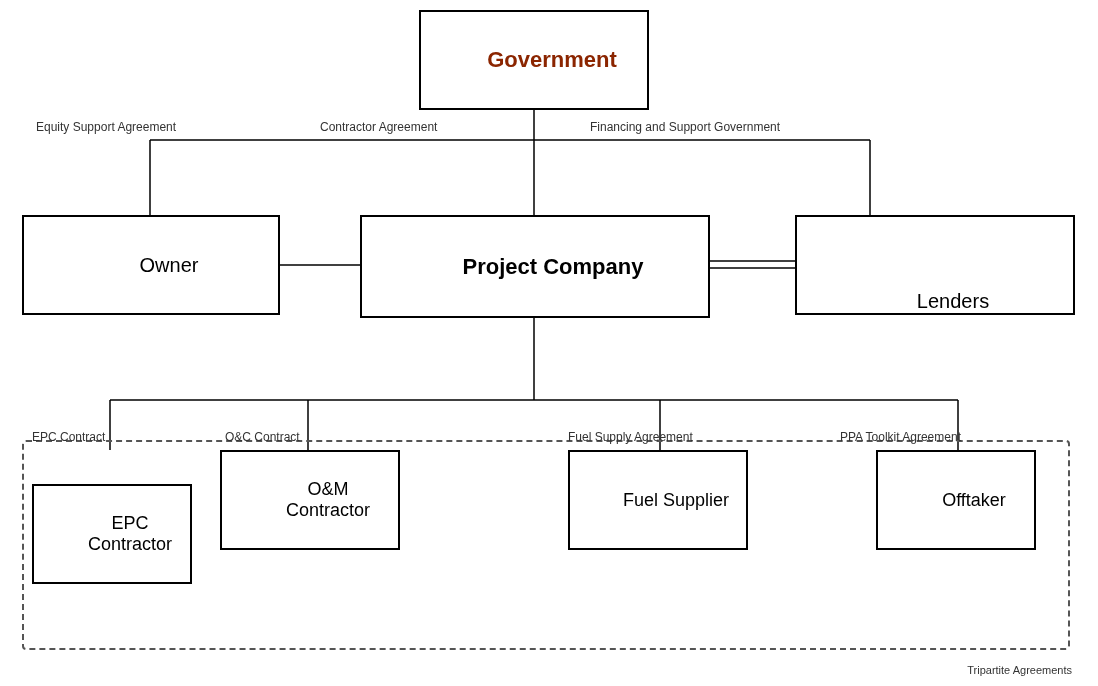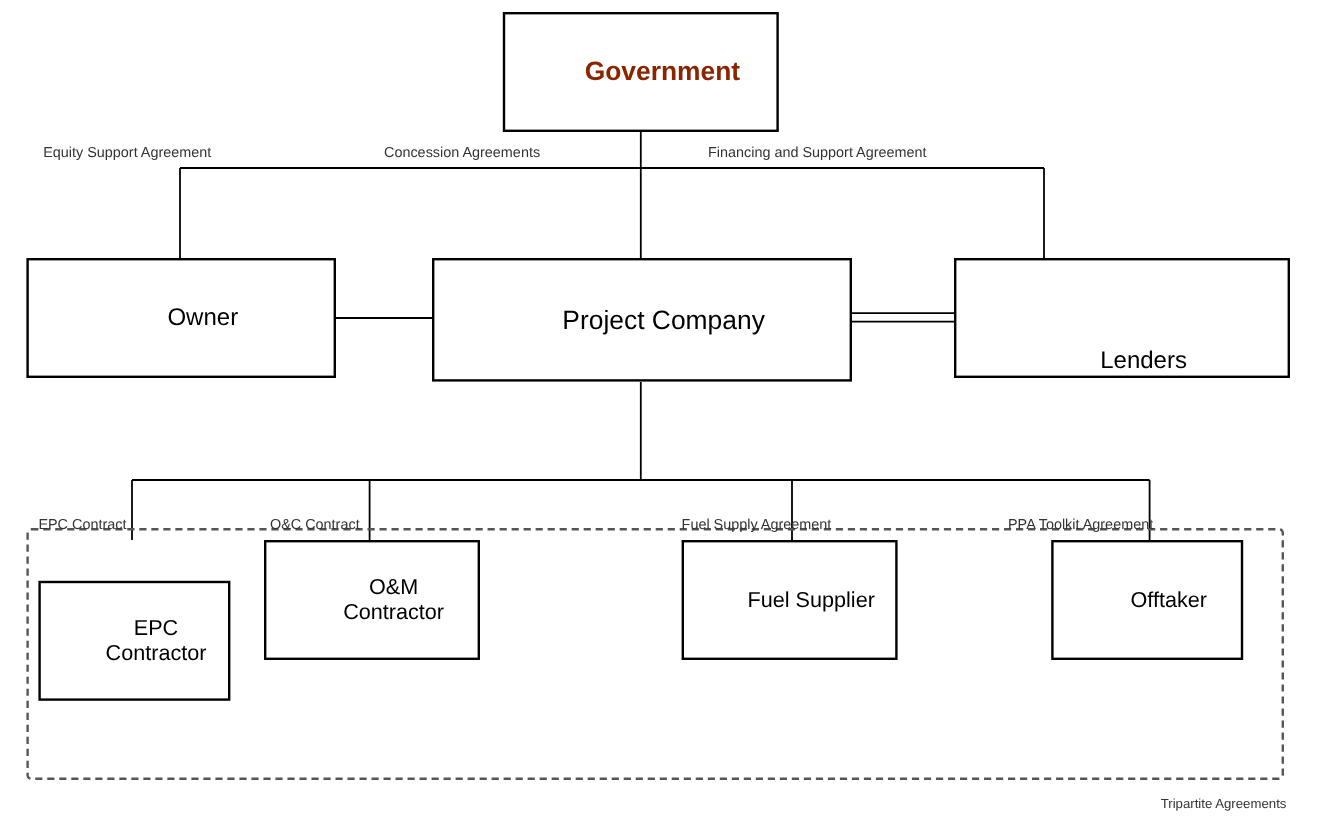--- a/index.html
+++ b/index.html
@@ -28,21 +28,21 @@
       font-weight: normal;
       padding-left: 36px;
     }
     .box.government {
       color: #8B2500;
       font-size: 22px;
       font-weight: bold;
     }
     .box.project-company {
       font-size: 20px;
-      font-weight: normal;
+      font-weight: bold;
       border-width: 2.5px;
     }
     .label {
       position: absolute;
       font-size: 12px;
       color: #333;
       white-space: nowrap;
     }
     svg.lines {
       position: absolute;
@@ -126,23 +126,23 @@
   <div class="box" style="left:568px; top:450px; width:180px; height:100px; font-size:18px;text-align:right;">
     <span>Fuel Supplier</span>
   </div>
 
   <div class="box" style="left:876px; top:450px; width:160px; height:100px; font-size:18px;">
     <span>Offtaker</span>
   </div>
 
   <div class="label" style="left:36px; top:120px;">Equity Support Agreement</div>
 
-  <div class="label" style="left:320px; top:120px;">Concession Agreements</div>
+  <div class="label" style="left:320px; top:120px;">Contractor Agreement</div>
 
-  <div class="label" style="left:590px; top:120px;">Financing and Support Agreement</div>
+  <div class="label" style="left:590px; top:120px;">Financing and Support Government</div>
 
   <div class="label" style="left:32px; top:430px;">EPC Contract</div>
 
   <div class="label" style="left:225px; top:430px;">O&amp;C Contract</div>
 
   <div class="label" style="left:568px; top:430px;">Fuel Supply Agreement</div>
 
   <div class="label" style="left:840px; top:430px;">PPA Toolkit Agreement</div>
 
   <div class="tripartite-label" style="right:26px; bottom:10px;">Tripartite Agreements</div>

